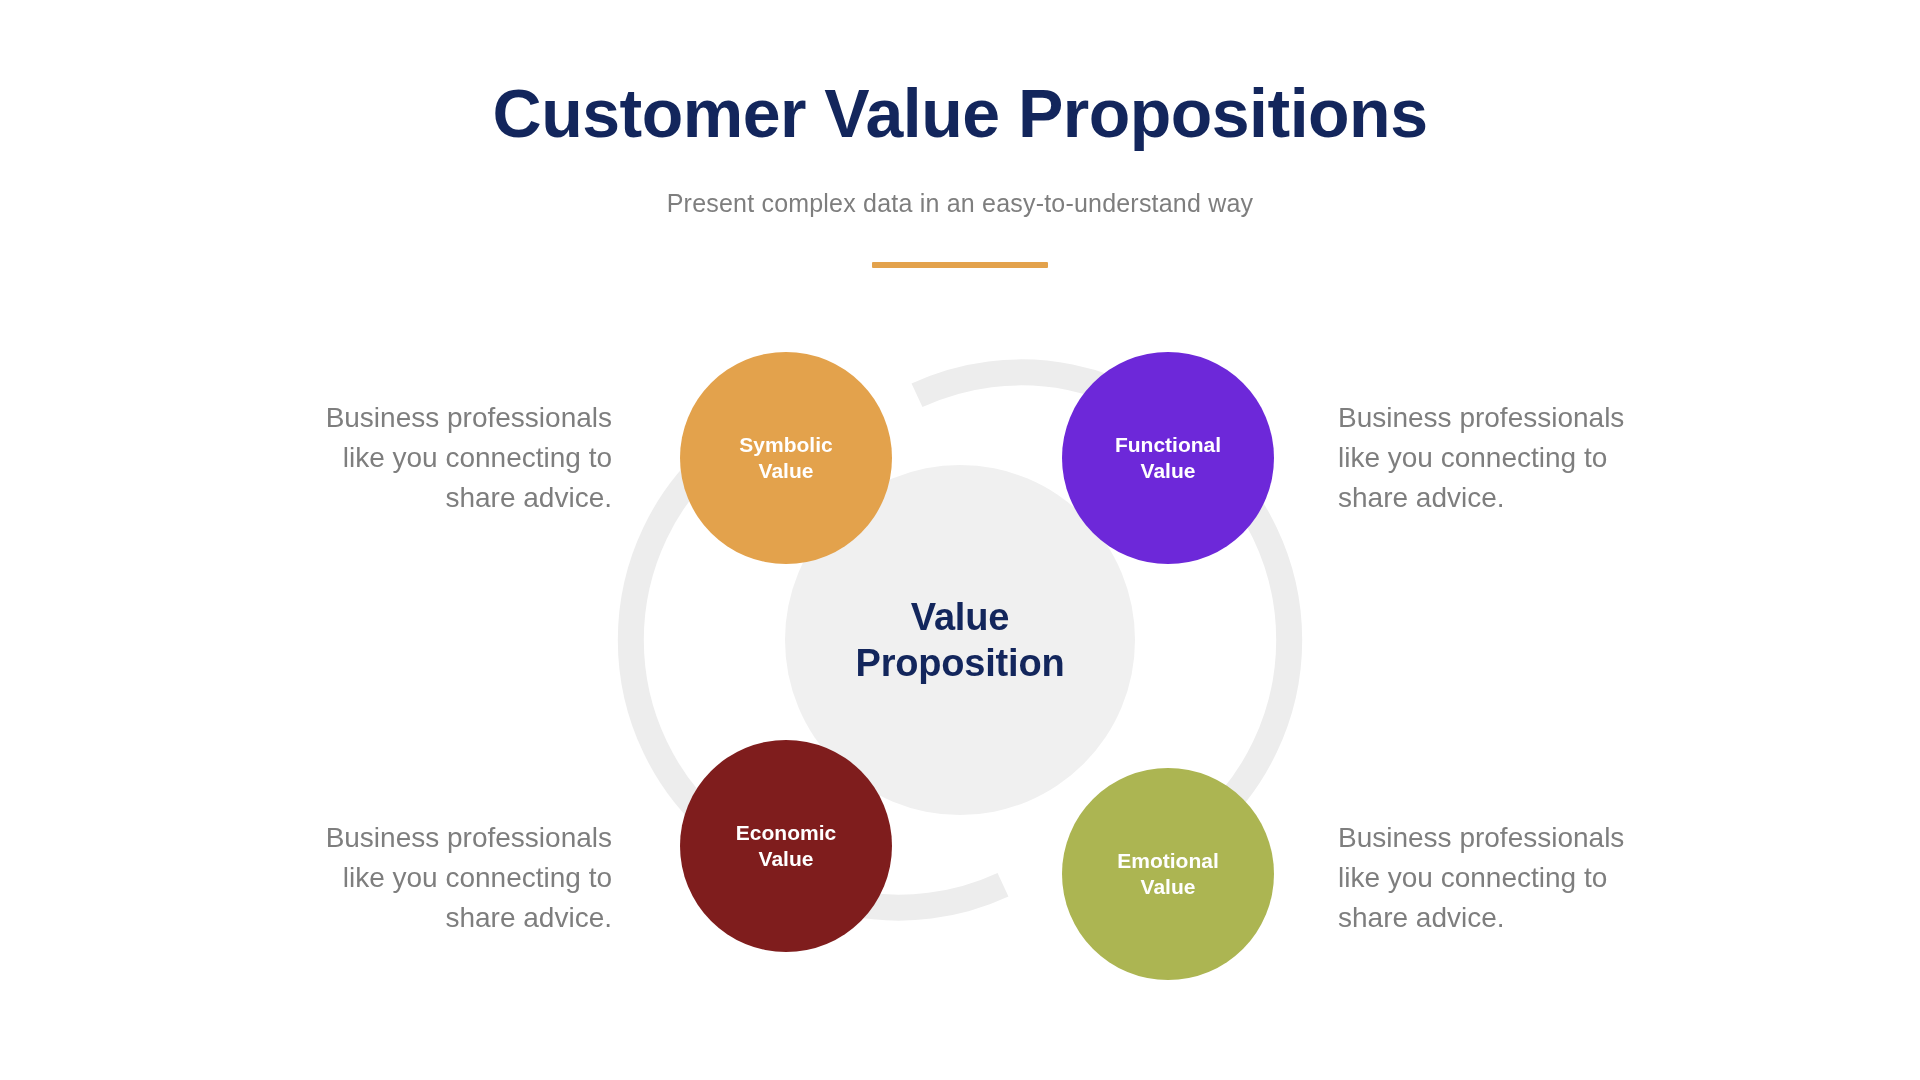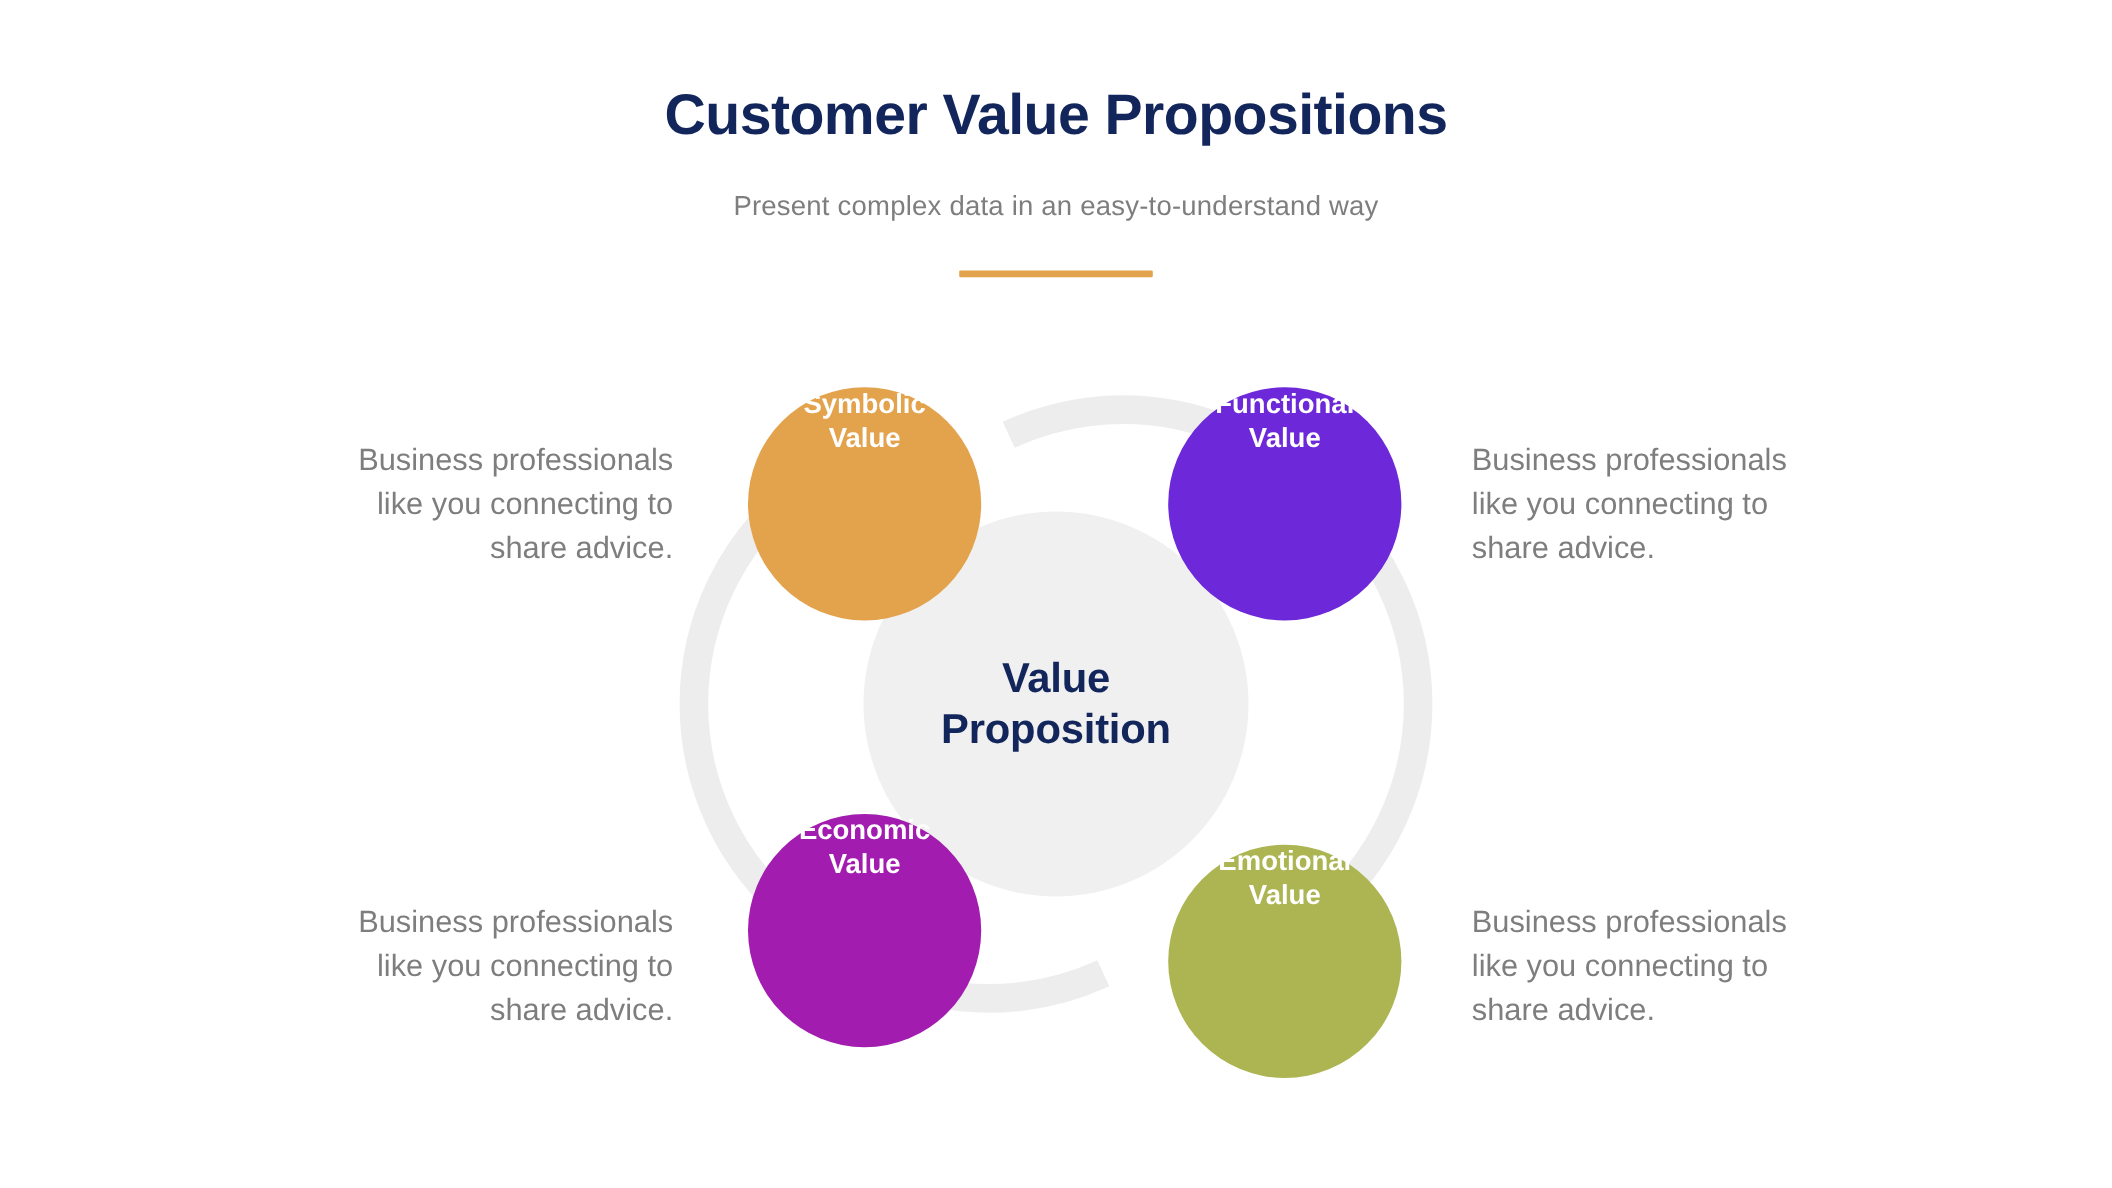--- a/index.html
+++ b/index.html
@@ -20,21 +20,21 @@
   .header {
     position: absolute;
     top: 0;
     left: 0;
     width: 1920px;
     text-align: center;
   }
   .page-title {
     margin: 0;
     padding-top: 78px;
-    font-size: 52px;
+    font-size: 68px;
     line-height: 1.05;
     font-weight: bold;
     color: #13265C;
     letter-spacing: -0.5px;
   }
   .page-subtitle {
     margin: 16px;
     padding-top: 24px;
     font-size: 25px;
     font-weight: normal;
@@ -68,39 +68,39 @@
     top: 0;
   }
 
   
   .node {
     position: absolute;
     width: 212px;
     height: 212px;
     border-radius: 50%;
     display: flex;
-    align-items: flex-start;
+    align-items: center;
     justify-content: center;
     text-align: center;
     color: #FFFFFF;
-    font-size: 25px;
+    font-size: 21px;
     font-weight: bold;
     line-height: 1.25;
     box-sizing: border-box;
   }
   .node-label {
     display: block;
     width: 100%;
     padding: 0 10px;
     box-sizing: border-box;
   }
 
   .node-symbolic  { left: 680px;  top: 352px; background: #E3A24C; }
   .node-functional{ left: 1062px; top: 352px; background: #6d28d9; }
-  .node-economic  { left: 680px;  top: 740px; background: #a21caf; }
+  .node-economic  { left: 680px;  top: 740px; background: #7f1d1d; }
   .node-emotional { left: 1062px; top: 768px; background: #ACB552; }
 
   
   .hub {
     position: absolute;
     left: 785px;
     top: 465px;
     width: 350px;
     height: 350px;
     border-radius: 50%;

